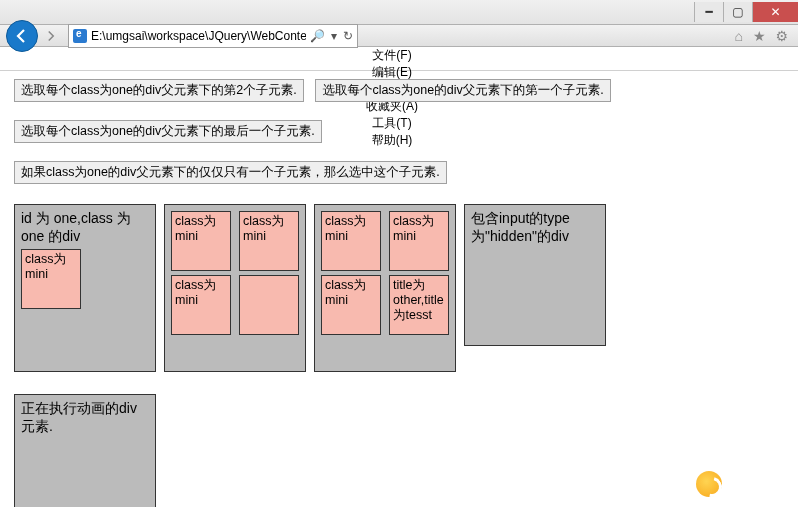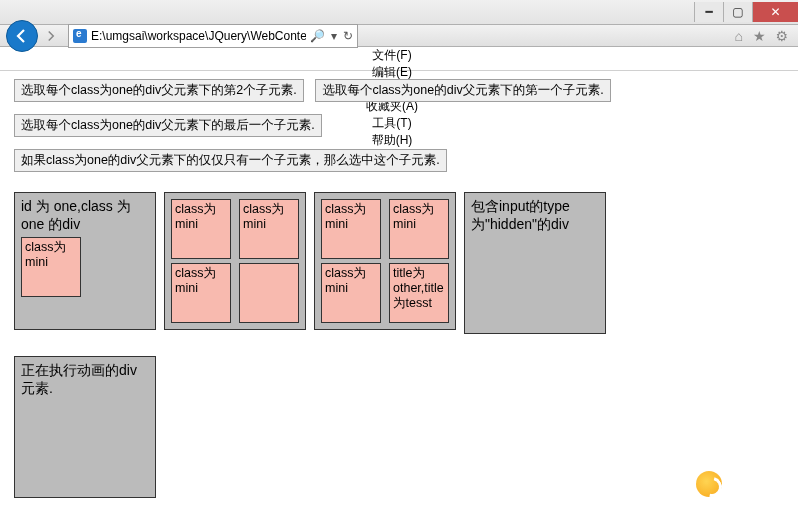--- a/index.html
+++ b/index.html
@@ -28,25 +28,25 @@
 .tab .closex { margin-left: auto; color: #666; font-size: 12px; padding-left: 8px; }
 .newtab { width: 18px; height: 26px; border: 1px solid #a0a0a0; border-bottom: none; border-left: none; background: #f0f0f0; }
 .righticons { display: flex; align-items: center; gap: 10px; margin-left: auto; color: #888; font-size: 14px; padding-right: 4px; }
 
 
 .menubar { height: 24px; border-bottom: 1px solid #d0d0d0; display: flex; align-items: center; padding: 0 8px; font-size: 12px; background: #fff; flex-direction: column; }
 .menubar span { margin-right: 14px; }
 
 
 .content { padding: 8px 14px; font-size: 13px; }
-.btnrow { margin-bottom: 12px; }
+.btnrow { margin-bottom: 18px; }
 .btnrow button { font-family: inherit; font-size: 12.5px; padding: 2px 6px; margin-right: 8px; background: #efefef; border: 1px solid #a0a0a0; }
 
 .boxes { display: flex; flex-wrap: wrap; gap: 8px; margin-top: 20px; align-items: flex-start; }
-.one { width: 142px; height: 138px; background: #bbb; border: 1px solid #333; padding: 4px 6px; font-size: 14px; line-height: 1.3; position: relative; }
+.one { width: 142px; height: 168px; background: #bbb; border: 1px solid #333; padding: 4px 6px; font-size: 14px; line-height: 1.3; position: relative; }
 .mini { width: 60px; height: 60px; background: #f8baaf; border: 1px solid #333; font-size: 12.5px; padding: 2px 3px; display: inline-block; vertical-align: top; line-height: 1.2; }
 .minirow { display: flex; gap: 8px; margin-top: 4px; }
 .hidden-box { width: 142px; height: 142px; background: #bbb; border: 1px solid #333; padding: 4px 6px; font-size: 14px; line-height: 1.3; }
 .animbox { width: 142px; height: 142px; background: #bbb; border: 1px solid #333; padding: 4px 6px; font-size: 14px; line-height: 1.3; margin-top: 22px; }
 
 
 .watermark { position: absolute; right: 10px; bottom: 10px; display: flex; align-items: center; gap: 6px; color: #fff; font-size: 15px; opacity: 0.9; }
 .wmicon { width: 26px; height: 26px; border-radius: 50%; background: radial-gradient(circle at 40% 40%, #ffd040, #f79b00); position: relative; }
 .wmicon::after { content: ""; position: absolute; left: 6px; top: 6px; width: 14px; height: 14px; border: 3px solid #fff; border-top-color: transparent; border-left-color: transparent; border-radius: 50%; transform: rotate(-30deg); }
 </style>

